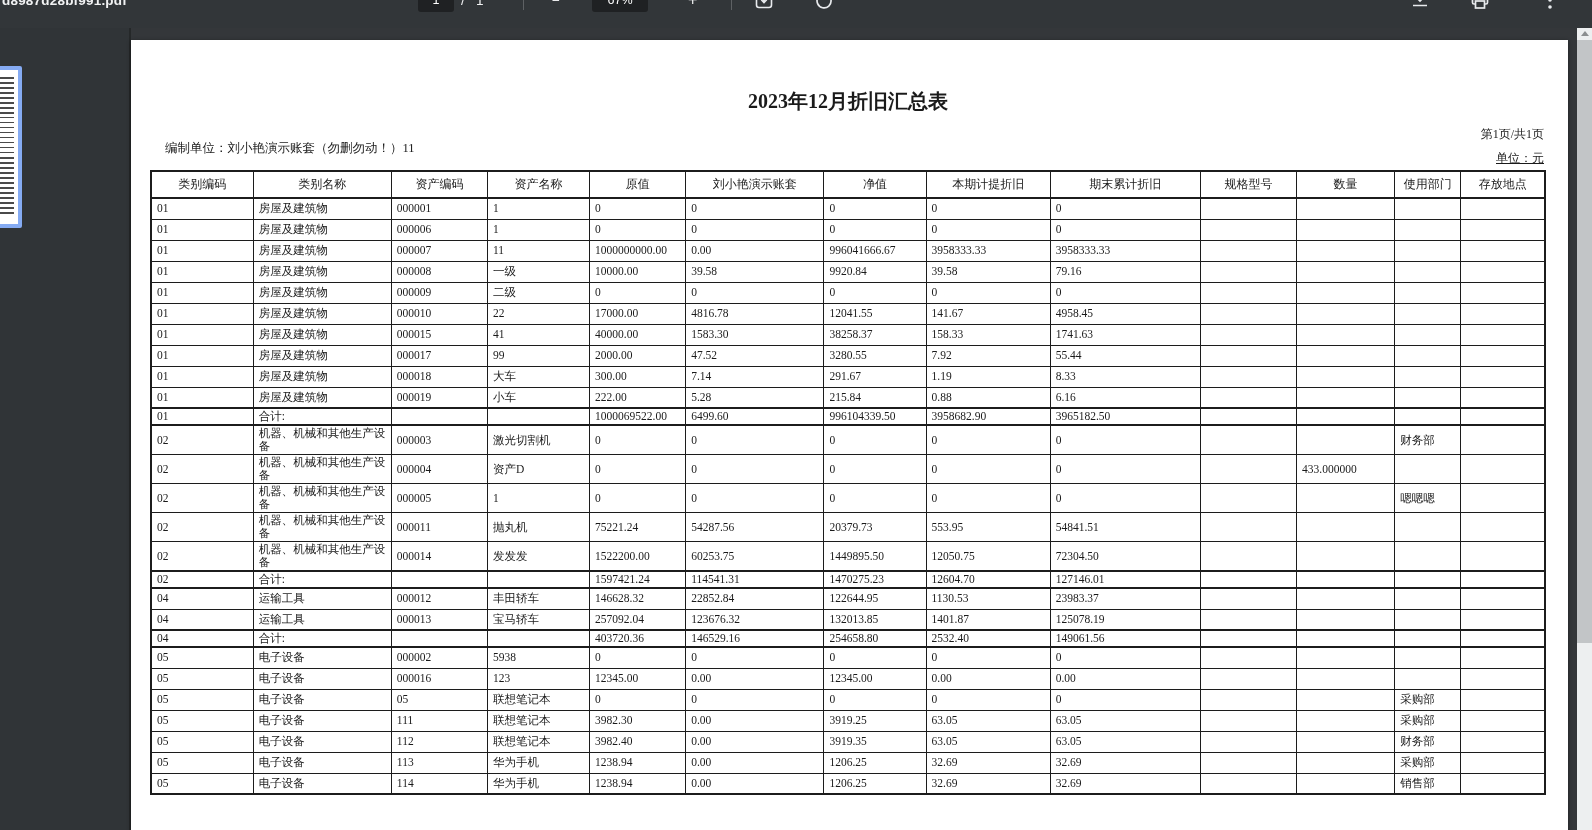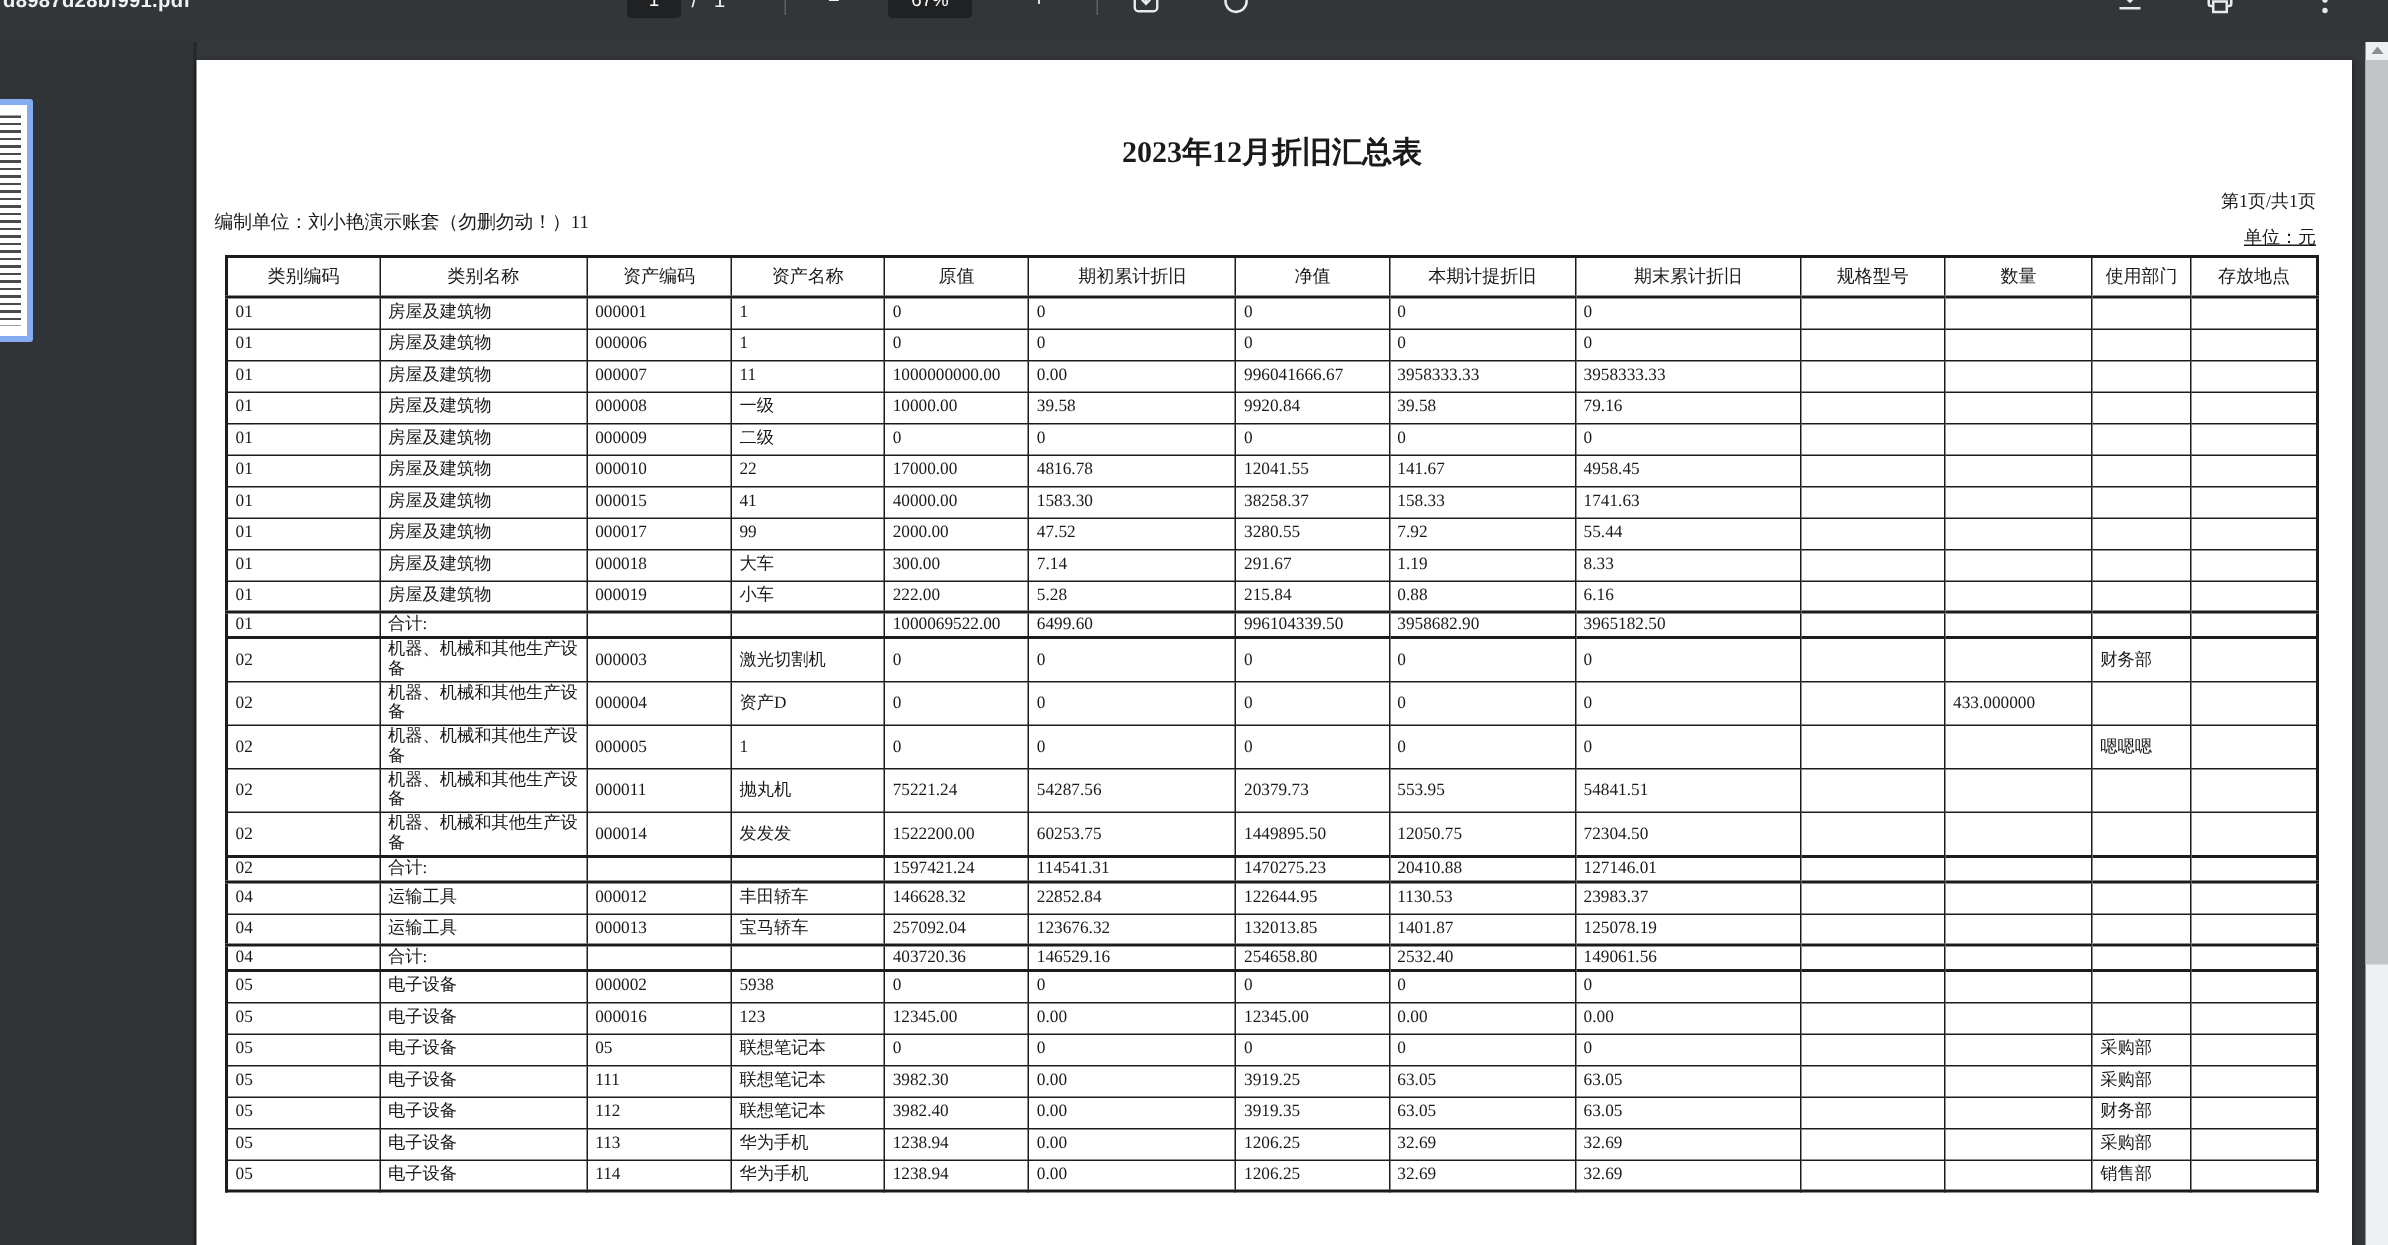--- a/index.html
+++ b/index.html
@@ -43,21 +43,21 @@
   .page{
     position:absolute;left:131px;top:12px;width:1437px;height:1900px;
     background:#fff;box-shadow:0 1px 4px rgba(0,0,0,.45);
     font-family:"Liberation Serif","DejaVu Serif",serif;color:#1a1a1a;
   }
   .doc-title{
     position:absolute;left:19px;width:1396px;top:48px;text-align:center;
     font-size:20px;font-weight:bold;
   }
   .doc-pageinfo{position:absolute;right:24px;top:86px;font-size:12px;}
-  .doc-prepared{position:absolute;left:12px;top:100px;font-size:12.5px;}
+  .doc-prepared{position:absolute;left:34px;top:100px;font-size:12.5px;}
   .doc-unit{position:absolute;right:24px;top:110px;font-size:12px;text-decoration:underline;}
   table.dep{
     position:absolute;left:19px;top:130px;width:1396px;
     border-collapse:collapse;table-layout:fixed;
     border:2px solid #1c1c1c;
   }
   table.dep th,table.dep td{
     border:1px solid #1c1c1c;font-weight:normal;
     font-size:11.5px;padding:1px 5px;overflow:hidden;
     font-family:"Liberation Serif","DejaVu Serif",serif;
@@ -181,21 +181,21 @@
           <col style="width:66px">
         <col style="width:84px">
       </colgroup>
       <thead>
         <tr>
           <th>类别编码</th>
           <th>类别名称</th>
           <th>资产编码</th>
           <th>资产名称</th>
           <th>原值</th>
-          <th>期初累计折旧</th>
+          <th>刘小艳演示账套</th>
           <th>净值</th>
           <th>本期计提折旧</th>
           <th>期末累计折旧</th>
           <th>规格型号</th>
           <th>数量</th>
           <th>使用部门</th>
           <th>存放地点</th>
         </tr>
       </thead>
       <tbody>
@@ -440,21 +440,21 @@
             <td></td>
           </tr>
           <tr class="total">
             <td>02</td>
             <td>合计:</td>
             <td></td>
             <td></td>
             <td>1597421.24</td>
             <td>114541.31</td>
             <td>1470275.23</td>
-            <td>20410.88</td>
+            <td>12604.70</td>
             <td>127146.01</td>
             <td></td>
             <td></td>
             <td></td>
             <td></td>
           </tr>
           <tr class="data group-start">
             <td>04</td>
             <td>运输工具</td>
             <td>000012</td>

